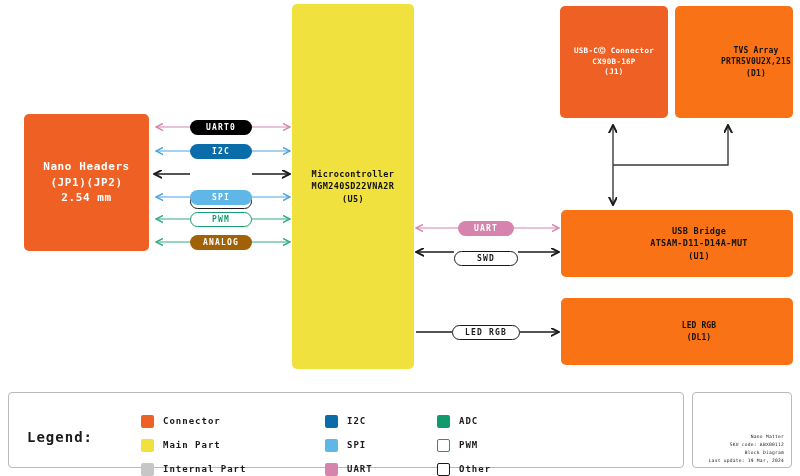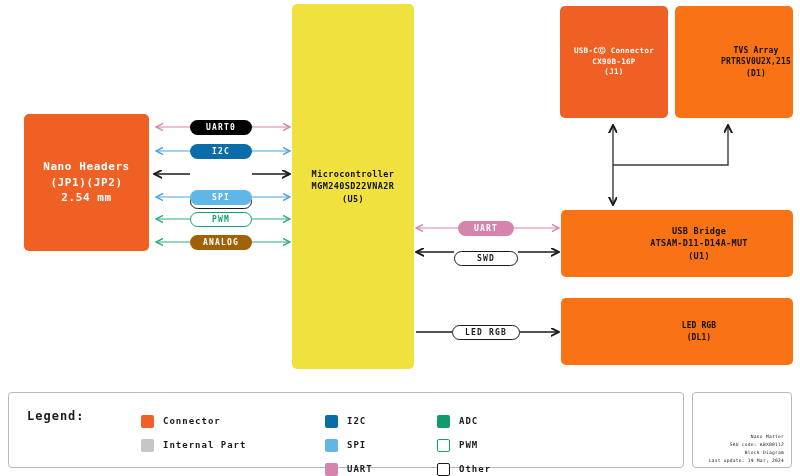--- a/index.html
+++ b/index.html
@@ -62,21 +62,21 @@
   .pill-uart{background:#d683ad;color:#ffffff;}
   .pill-swd{background:#ffffff;color:#1b1b1b;border:1.4px solid #1b1b1b;}
   .pill-ledrgb{background:#ffffff;color:#1b1b1b;border:1.4px solid #1b1b1b;}
 
   
   #legend-panel{
     position:absolute;left:8px;top:392px;width:676px;height:76px;
     border:1px solid #b9b9b9;border-radius:4px;background:#ffffff;
     box-sizing:border-box;
   }
-  #legend-title{position:absolute;left:18px;top:16px;font-size:12px;font-weight:bold;letter-spacing:1px;color:#1b1b1b;}
+  #legend-title{position:absolute;left:18px;top:36px;font-size:14px;font-weight:bold;letter-spacing:1px;color:#1b1b1b;}
   .legend-col{position:absolute;top:18px;}
   .legend-row{display:flex;align-items:center;height:20px;margin-bottom:4px;padding-left:48px;}
   .swatch{width:13px;height:13px;border-radius:2px;margin-right:9px;flex:0 0 auto;box-sizing:border-box;}
   .legend-label{font-size:9px;font-weight:bold;letter-spacing:1px;color:#1b1b1b;white-space:nowrap;}
 
   #info-panel{
     position:absolute;left:692px;top:392px;width:100px;height:76px;
     border:1px solid #b9b9b9;border-radius:4px;background:#ffffff;box-sizing:border-box;
   }
   #arduino-logo{position:absolute;right:8px;top:7px;}
@@ -199,20 +199,24 @@
 
 <div id="legend-panel">
   <div id="legend-title">Legend:</div>
 
   <div class="legend-col" style="left:84px;">
     <div class="legend-row">
       <span class="swatch" style="background:#ef6024;"></span>
       <span class="legend-label">Connector</span>
     </div>
     <div class="legend-row">
+      <span class="swatch" style="background:#f0e13f;"></span>
+      <span class="legend-label">Main Part</span>
+    </div>
+    <div class="legend-row">
       <span class="swatch" style="background:#c6c6c6;"></span>
       <span class="legend-label">Internal Part</span>
     </div>
   </div>
 
   <div class="legend-col" style="left:268px;">
     <div class="legend-row">
       <span class="swatch" style="background:#0a6ca9;"></span>
       <span class="legend-label">I2C</span>
     </div>

